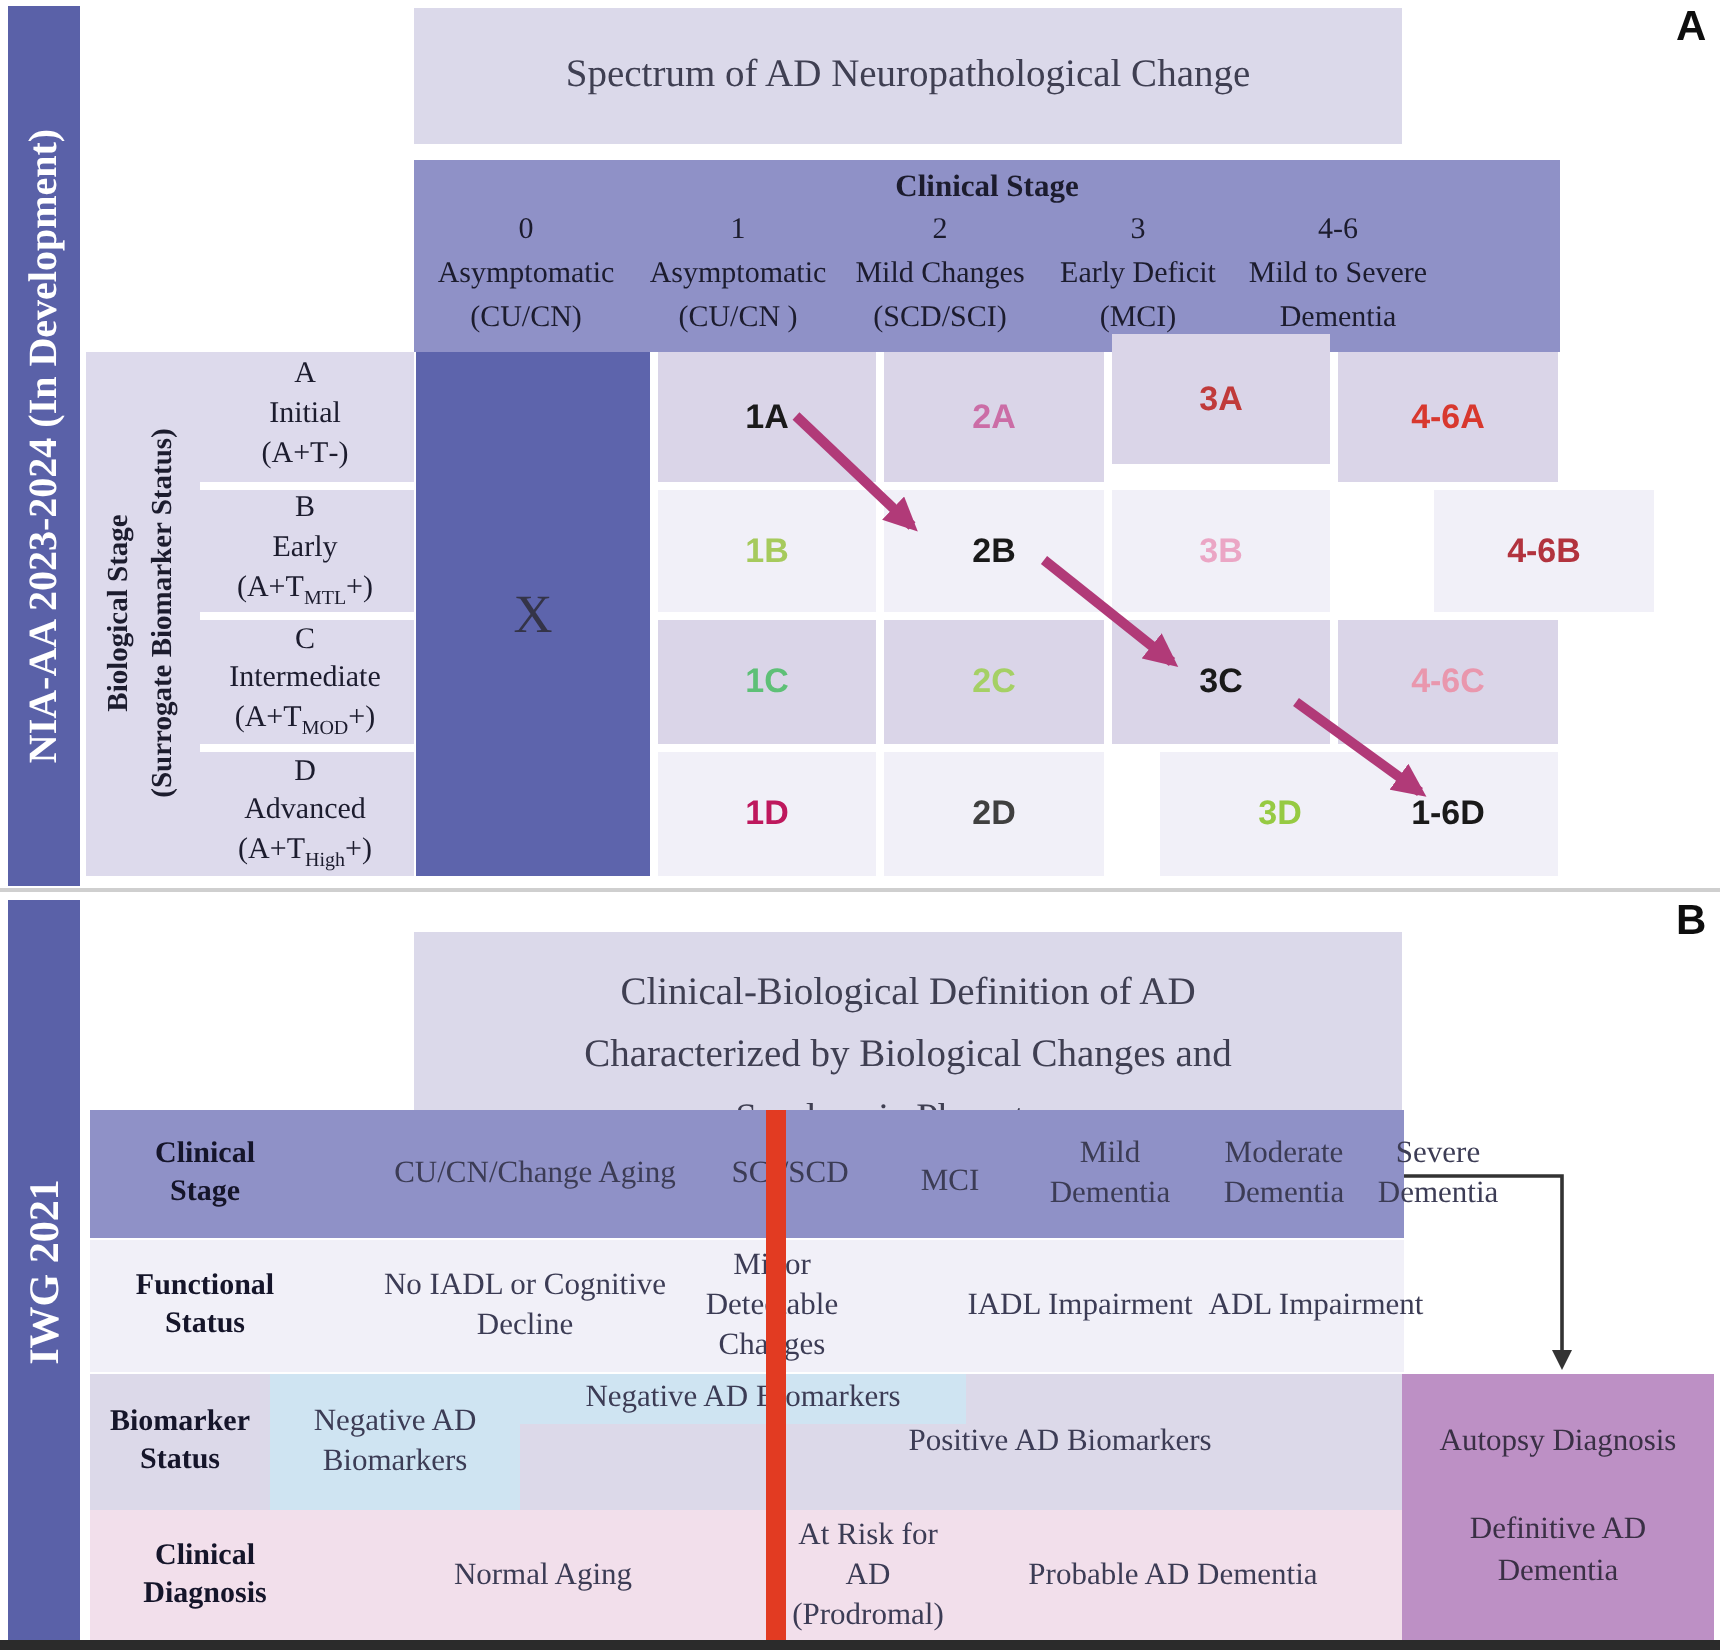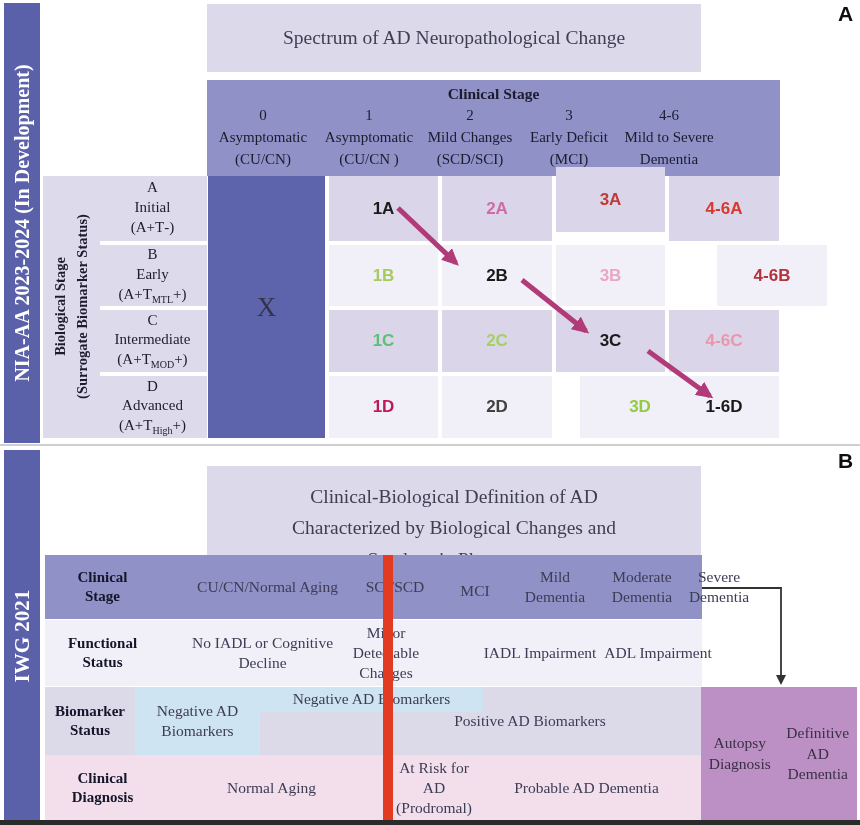--- a/index.html
+++ b/index.html
@@ -197,21 +197,21 @@
     <div>Clinical-Biological Definition of AD</div>
     <div>Characterized by Biological Changes and</div>
     <div>Syndromic Phenotype</div>
   </div>
 </div>
 
 <div class="abs corner-label" style="left:838px;top:449px;">B</div>
 
 <div class="abs row-stage" style="left:45px;top:555px;width:657px;height:64px;">
   <div class="abs flexc brow-label" style="left:0;top:0;width:115px;height:64px;padding:0 18px;box-sizing:border-box;">Clinical Stage</div>
-  <div class="abs flexc bcell" style="left:115px;top:0;width:215px;height:64px;">CU/CN/Normal Aging</div>
+  <div class="abs flexc bcell" style="left:115px;top:0;width:215px;height:64px;">CU/CN/Change Aging</div>
   <div class="abs flexc bcell" style="left:300px;top:0;width:100px;height:64px;">SCI/SCD</div>
   <div class="abs flexc bcell" style="left:390px;top:0;width:80px;height:72px;">MCI</div>
   <div class="abs flexc bcell" style="left:470px;top:0;width:80px;height:64px;">Mild Dementia</div>
   <div class="abs flexc bcell" style="left:550px;top:0;width:94px;height:64px;">Moderate Dementia</div>
   <div class="abs flexc bcell" style="left:644px;top:0;width:60px;height:64px;">Severe Dementia</div>
 </div>
 
 <div class="abs row-func" style="left:45px;top:620px;width:657px;height:66px;">
   <div class="abs flexc bcell" style="left:130px;top:0;width:175px;height:66px;">No IADL or Cognitive Decline</div>
   <div class="abs flexc brow-label" style="left:0;top:0;width:115px;height:66px;padding:0 18px;box-sizing:border-box;">Functional Status</div>
@@ -229,21 +229,21 @@
 
 <div class="abs row-diag" style="left:45px;top:755px;width:657px;height:66px;">
   <div class="abs flexc brow-label" style="left:0;top:0;width:115px;height:66px;padding:0 5px;box-sizing:border-box;">Clinical Diagnosis</div>
   <div class="abs flexc bcell" style="left:115px;top:0;width:223px;height:66px;">Normal Aging</div>
   <div class="abs flexc bcell" style="left:346px;top:0;width:86px;height:66px;">At Risk for AD (Prodromal)</div>
   <div class="abs flexc bcell" style="left:428px;top:0;width:227px;height:66px;">Probable AD Dementia</div>
 </div>
 
 <div class="abs redbar" style="left:383px;top:555px;width:10px;height:266px;"></div>
 
-<div class="abs autopsy" style="left:701px;top:687px;width:156px;height:134px;display:flex;flex-direction:row;align-items:center;justify-content:space-evenly;text-align:center;">
+<div class="abs autopsy" style="left:701px;top:687px;width:156px;height:134px;display:flex;flex-direction:column;align-items:center;justify-content:space-evenly;text-align:center;">
   <div>Autopsy Diagnosis</div>
   <div style="width:120px;">Definitive AD Dementia</div>
 </div>
 
 <svg class="abs" style="left:700px;top:578px;" width="100" height="112" viewBox="0 0 100 112">
   <path d="M2,10 L81,10 L81,98" fill="none" stroke="#333333" stroke-width="1.8"></path>
   <polygon points="76,97 86,97 81,107" fill="#333333"></polygon>
 </svg>
 
 <div class="abs bottombar" style="left:0;top:820px;width:860px;height:5px;"></div>

